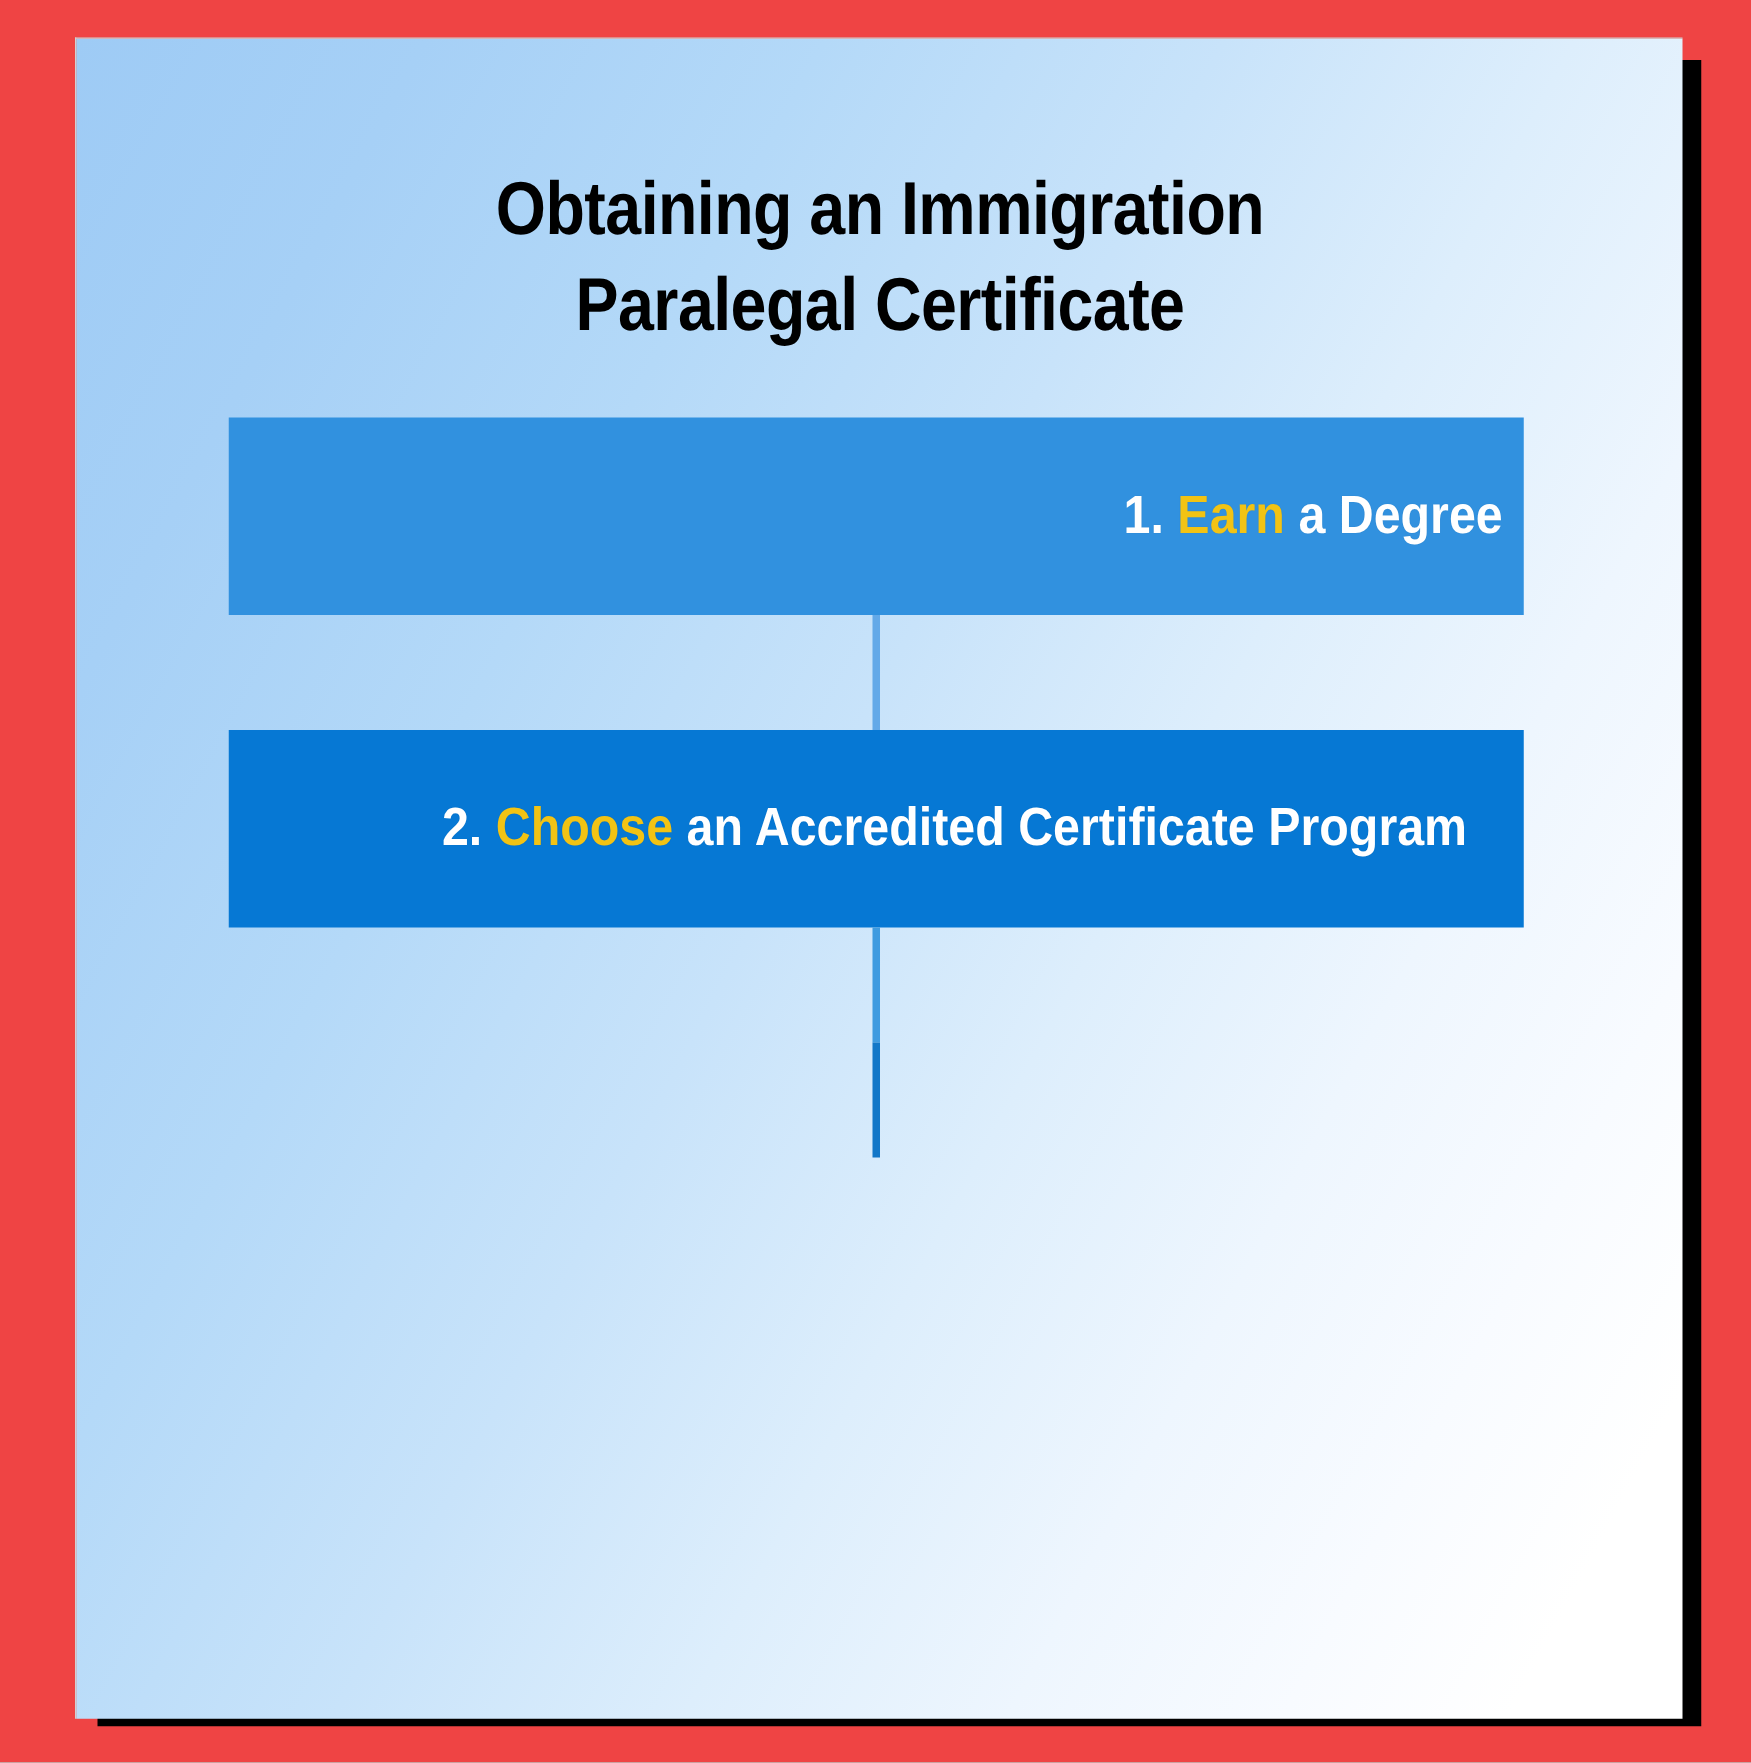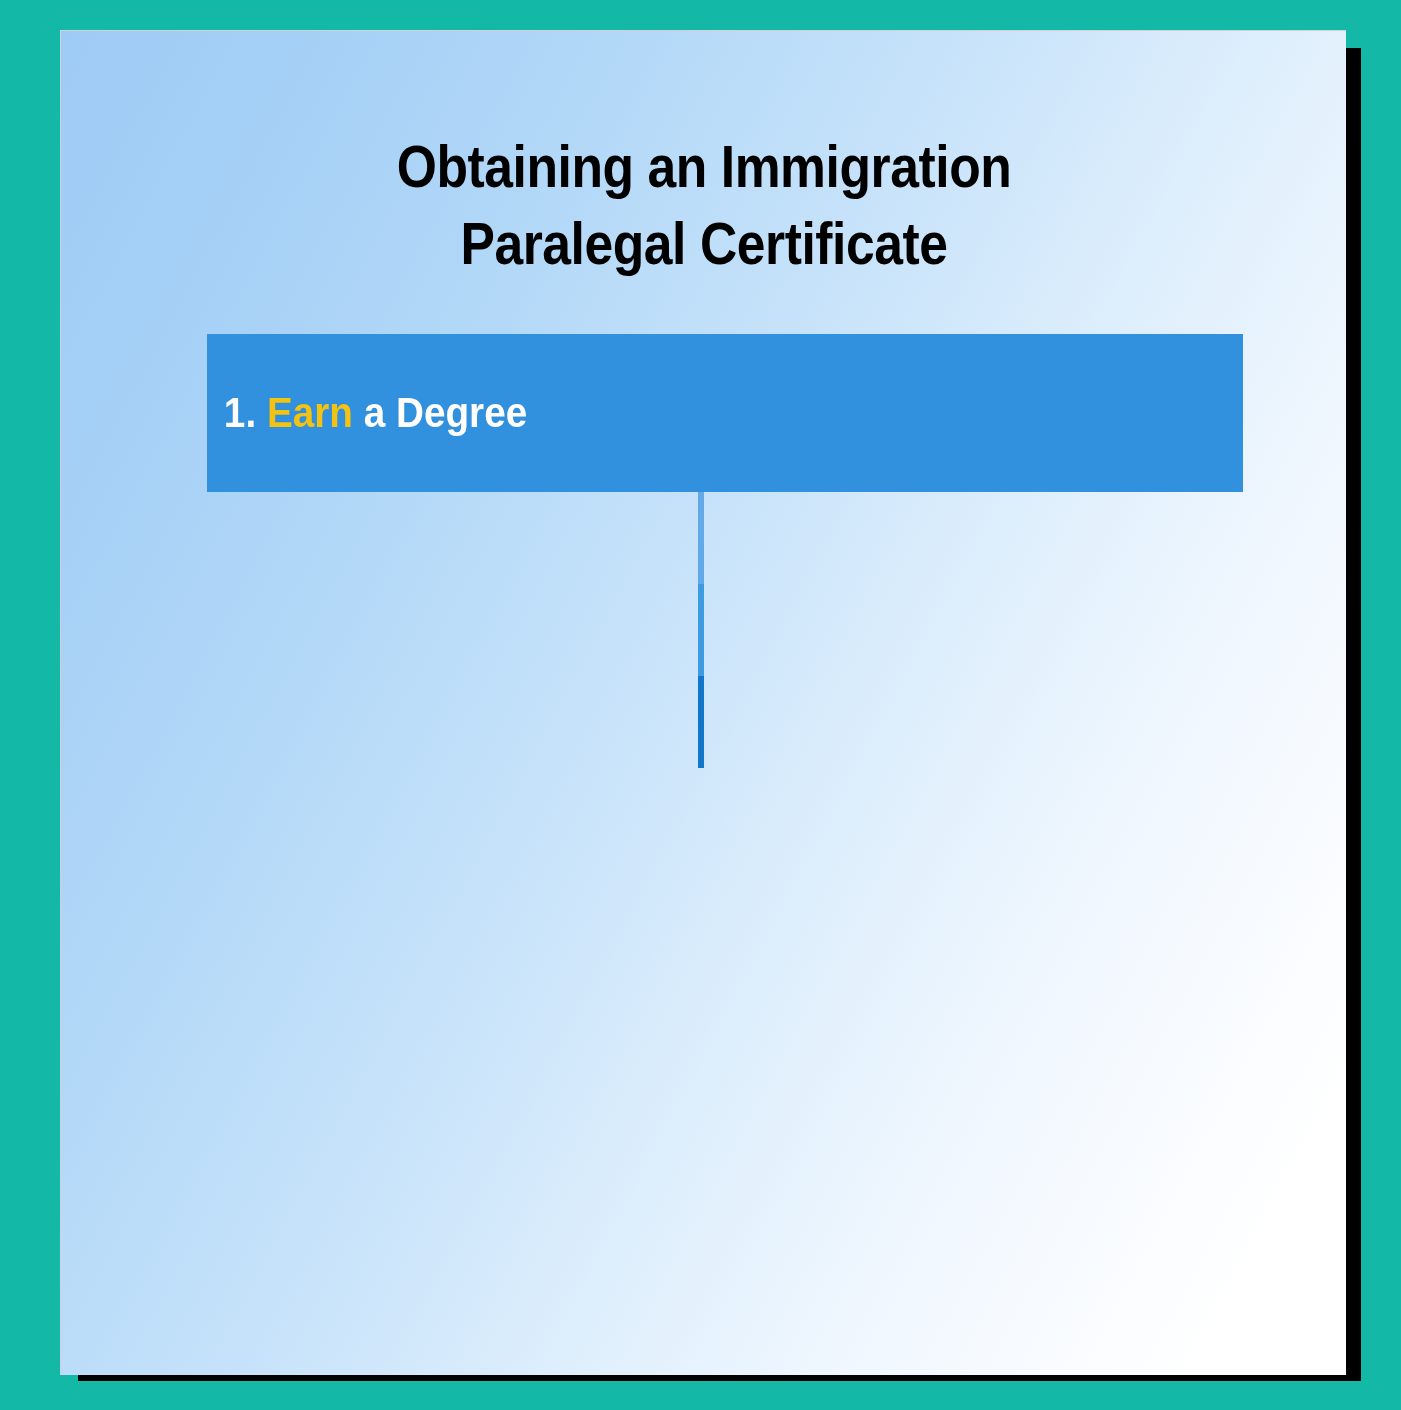--- a/index.html
+++ b/index.html
@@ -14,21 +14,21 @@
     overflow: hidden;
     position: relative;
   }
 
   
   #stage {
     position: absolute;
     left: 0; top: 0;
     width: 1401px;
     height: 1410px;
-    background: #14b8a6;
+    background: #ef4444;
   }
 
   
   .card-shadow {
     position: absolute;
     left: 78px;
     top: 48px;
     width: 1283px;
     height: 1333px;
     background: #000000;
@@ -82,23 +82,22 @@
     top: 303px;
     width: 1036px;
   }
 
   .step {
     position: relative;
     width: 1036px;
     height: 158px;
     display: flex;
     align-items: center;
-    justify-content: flex-start;
+    justify-content: flex-end;
     box-sizing: border-box;
-    margin-left: 24px;
   }
 
   .step-text {
     color: #ffffff;
     font-weight: 700;
     font-size: 43px;
     line-height: 1.1;
     white-space: nowrap;
     transform: scaleX(0.90);
     transform-origin: center center;
@@ -142,20 +141,27 @@
           <span>1.</span>
           <span class="hl">Earn</span>
           <span>a Degree</span>
         </div>
       </div>
 
       <div class="connector">
         <div class="line" style="background: rgb(99, 169, 232);"></div>
       </div>
 
+      <div class="step" style="background: rgb(6, 120, 212);">
+        <div class="step-text">
+          <span>2.</span>
+          <span class="hl">Choose</span>
+          <span>an Accredited Certificate Program</span>
+        </div>
+      </div>
 
       <div class="connector">
         <div class="line" style="background: rgb(63, 155, 224);"></div>
       </div>
 
 
       <div class="connector">
         <div class="line" style="background: rgb(18, 119, 200);"></div>
       </div>
 

